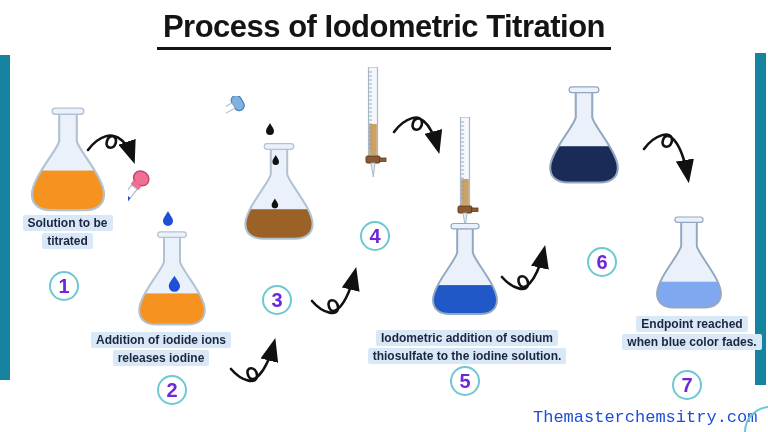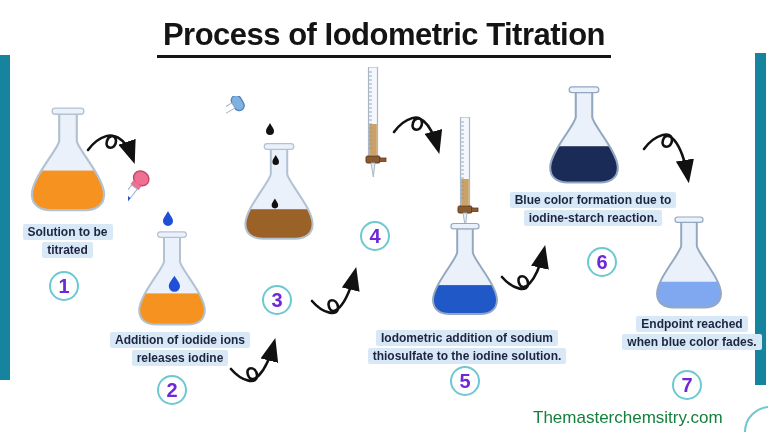--- a/index.html
+++ b/index.html
@@ -1,21 +1,21 @@
 <!DOCTYPE html>
 <html><head>
 <meta charset="utf-8">
 <style>
   html,body{margin:0;padding:0;background:#ffffff;}
   #canvas{
     position:relative;width:768px;height:432px;background:#ffffff;
     overflow:hidden;font-family:"Liberation Sans",sans-serif;
   }
   .title{
-    position:absolute;top:5px;left:0;right:0;margin:12px auto;width:fit-content;
+    position:absolute;top:5px;left:0;right:0;margin:4px auto;width:fit-content;
     font-size:31px;font-weight:bold;color:#141414;letter-spacing:-0.5px;
     border-bottom:3px solid #141414;padding:0 6px 2px 6px;text-align:left;
   }
   .sidebar{position:absolute;background:#17849f;}
   .sidebar.left{left:0;top:55px;width:10px;height:325px;}
   .sidebar.right{left:755px;top:53px;width:11px;height:332px;}
   .label{
     position:absolute;text-align:center;font-weight:bold;font-size:12px;
     line-height:1.5;color:#1c2540;
   }
@@ -24,22 +24,22 @@
     box-decoration-break:clone;-webkit-box-decoration-break:clone;
   }
   .stepnum{
     position:absolute;width:30px;height:30px;border-radius:50%;
     border:2px solid #6cc8d2;background:#ffffff;color:#6d28d9;
     font-size:20px;font-weight:bold;display:flex;align-items:center;justify-content:center;
     box-sizing:border-box;
   }
   .abs{position:absolute;}
   .footer{
-    position:absolute;left:533px;top:408px;font-family:Liberation Sans, sans-serif;
-    font-size:17px;color:#15803d;
+    position:absolute;left:533px;top:408px;font-family:Liberation Mono, monospace;
+    font-size:17px;color:#1d4ed8;
   }
   .deco-circle{
     position:absolute;left:744px;top:406px;width:48px;height:48px;border-radius:50%;
     border:2px solid #6cc8d2;background:transparent;
   }
   svg{display:block;}
 </style>
 </head>
 <body>
 
@@ -72,21 +72,21 @@
           <path d="M40,7 L60,7 L60,38 C60,46 91,80 91,99 C91,111 82,117 70,117 L30,117 C18,117 9,111 9,99 C9,80 40,46 40,38 Z"></path>
         </clipPath>
       </defs>
     <path d="M40,7 L60,7 L60,38 C60,46 91,80 91,99 C91,111 82,117 70,117 L30,117 C18,117 9,111 9,99 C9,80 40,46 40,38 Z" fill="#eaf1fa"></path>
     <g clip-path="url(#fc1)">
       <rect x="8" y="72" width="84" height="48" fill="#f59220"></rect>
     </g>
     <path d="M40,7 L60,7 L60,38 C60,46 91,80 91,99 C91,111 82,117 70,117 L30,117 C18,117 9,111 9,99 C9,80 40,46 40,38 Z" fill="none" stroke="#b3c2d3" stroke-width="2.5"></path>
     <rect x="32" y="1" width="36" height="7" rx="3.5" fill="#eaf1fa" stroke="#b3c2d3" stroke-width="1.5"></rect>
   </svg>
-  <div class="label" style="left:20px;top:223px;width:95px"><span>Solution to be titrated</span></div>
+  <div class="label" style="left:20px;top:214px;width:95px"><span>Solution to be titrated</span></div>
   <div class="stepnum" style="left:49px;top:271px">
       <span>1</span>
     </div>
 
   <svg class="abs" style="left:128px;top:170px" width="60" height="66" viewBox="0 0 60 66">
     <g transform="rotate(38 12 10)">
       <ellipse cx="12" cy="8" rx="8" ry="7" fill="#ef7093" stroke="#c24a6e" stroke-width="1.5"></ellipse>
       <rect x="7" y="14" width="10" height="5" fill="#ef7093"></rect>
       <rect x="8.5" y="19" width="7" height="20" fill="#ffffff" stroke="#9fb3c8" stroke-width="1"></rect>
       <rect x="8.5" y="30" width="7" height="9" fill="#1e4fd6"></rect>
@@ -103,21 +103,21 @@
         </clipPath>
       </defs>
     <path d="M40,7 L60,7 L60,38 C60,46 91,80 91,99 C91,111 82,117 70,117 L30,117 C18,117 9,111 9,99 C9,80 40,46 40,38 Z" fill="#eaf1fa"></path>
     <g clip-path="url(#fc2)">
       <rect x="8" y="78" width="84" height="42" fill="#f59220"></rect>
     </g>
     <path d="M53,56 C56,61 60,65 60,69 A7,7 0 1 1 46,69 C46,65 50,61 53,56 Z" fill="#1e4fd6"></path>
     <path d="M40,7 L60,7 L60,38 C60,46 91,80 91,99 C91,111 82,117 70,117 L30,117 C18,117 9,111 9,99 C9,80 40,46 40,38 Z" fill="none" stroke="#b3c2d3" stroke-width="2.5"></path>
     <rect x="32" y="1" width="36" height="7" rx="3.5" fill="#eaf1fa" stroke="#b3c2d3" stroke-width="1.5"></rect>
   </svg>
-  <div class="label" style="left:105px;top:331px;width:150px"><span>Addition of iodide ions releases iodine</span></div>
+  <div class="label" style="left:86px;top:331px;width:150px"><span>Addition of iodide ions releases iodine</span></div>
   <div class="stepnum" style="left:157px;top:375px">
       <span>2</span>
     </div>
 
   <svg class="abs" style="left:226px;top:96px" width="64" height="52" viewBox="0 0 64 52">
     <g transform="rotate(60 10 8)">
       <rect x="2" y="1" width="16" height="10" rx="5" fill="#7fb1e3" stroke="#4f7fb5" stroke-width="1.2"></rect>
       <rect x="7" y="11" width="6" height="16" fill="#ffffff" stroke="#9fb3c8" stroke-width="1"></rect>
       <rect x="7" y="27" width="6" height="4" fill="#111111"></rect>
       <polygon points="8,31 12,31 10,40" fill="#111111"></polygon>
@@ -189,21 +189,20 @@
           <path d="M40,7 L60,7 L60,38 C60,46 91,80 91,99 C91,111 82,117 70,117 L30,117 C18,117 9,111 9,99 C9,80 40,46 40,38 Z"></path>
         </clipPath>
       </defs>
     <path d="M40,7 L60,7 L60,38 C60,46 91,80 91,99 C91,111 82,117 70,117 L30,117 C18,117 9,111 9,99 C9,80 40,46 40,38 Z" fill="#eaf1fa"></path>
     <g clip-path="url(#fc6)">
       <rect x="8" y="73" width="84" height="47" fill="#1a2b57"></rect>
     </g>
     <path d="M40,7 L60,7 L60,38 C60,46 91,80 91,99 C91,111 82,117 70,117 L30,117 C18,117 9,111 9,99 C9,80 40,46 40,38 Z" fill="none" stroke="#93a7c0" stroke-width="2.5"></path>
     <rect x="32" y="1" width="36" height="7" rx="3.5" fill="#eaf1fa" stroke="#93a7c0" stroke-width="1.5"></rect>
   </svg>
-  <div class="label" style="left:507px;top:191px;width:172px"><span>Blue color formation due to iodine-starch reaction.</span></div>
   <div class="stepnum" style="left:587px;top:247px">
       <span>6</span>
     </div>
 
   <svg class="abs" style="left:650px;top:213px" width="78" height="100" viewBox="0 0 100 120">
     <defs>
         <clipPath id="fc7">
           <path d="M40,7 L60,7 L60,38 C60,46 91,80 91,99 C91,111 82,117 70,117 L30,117 C18,117 9,111 9,99 C9,80 40,46 40,38 Z"></path>
         </clipPath>
       </defs>

